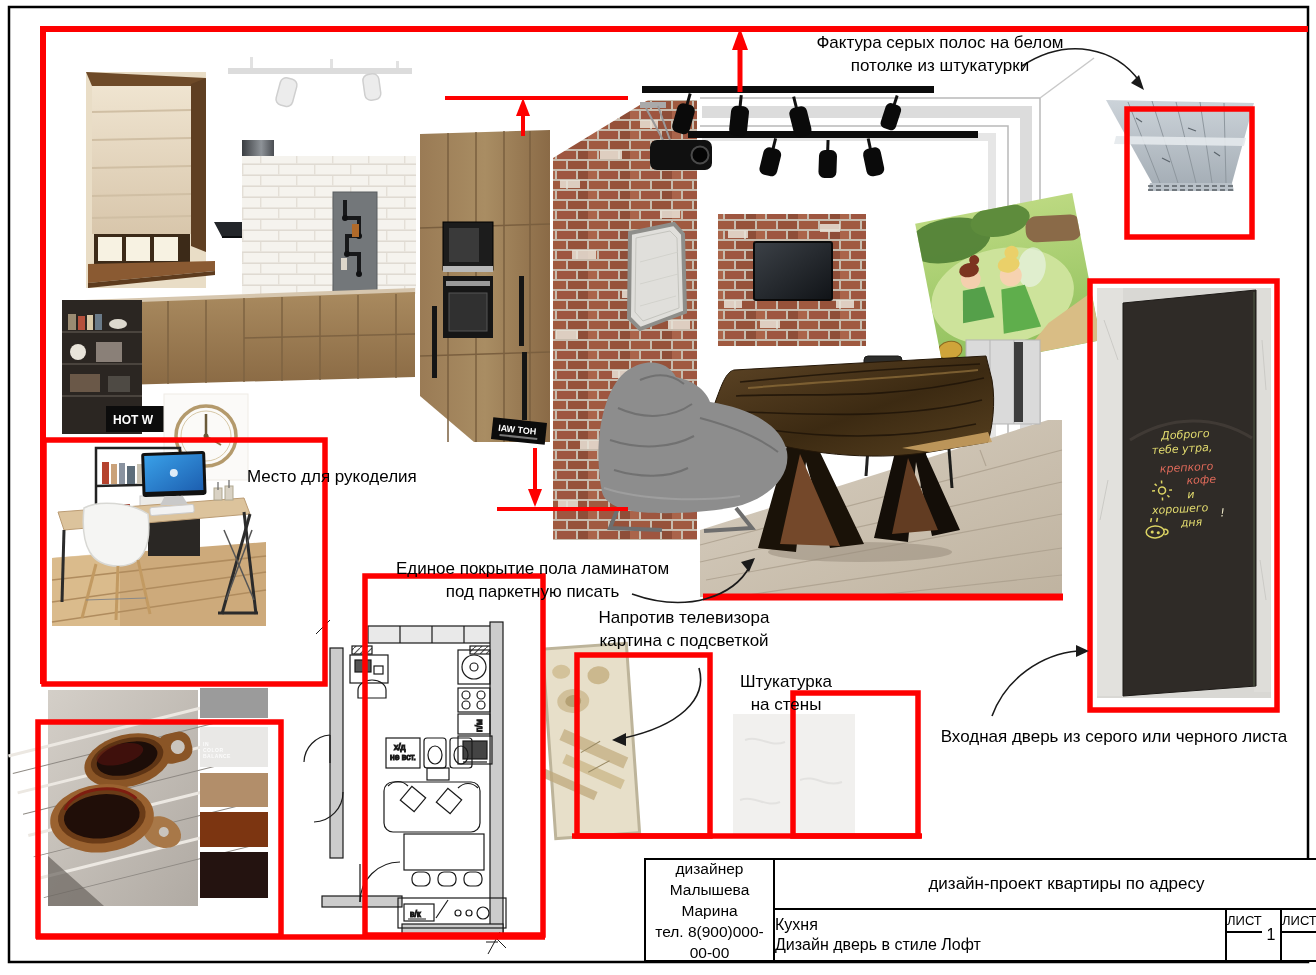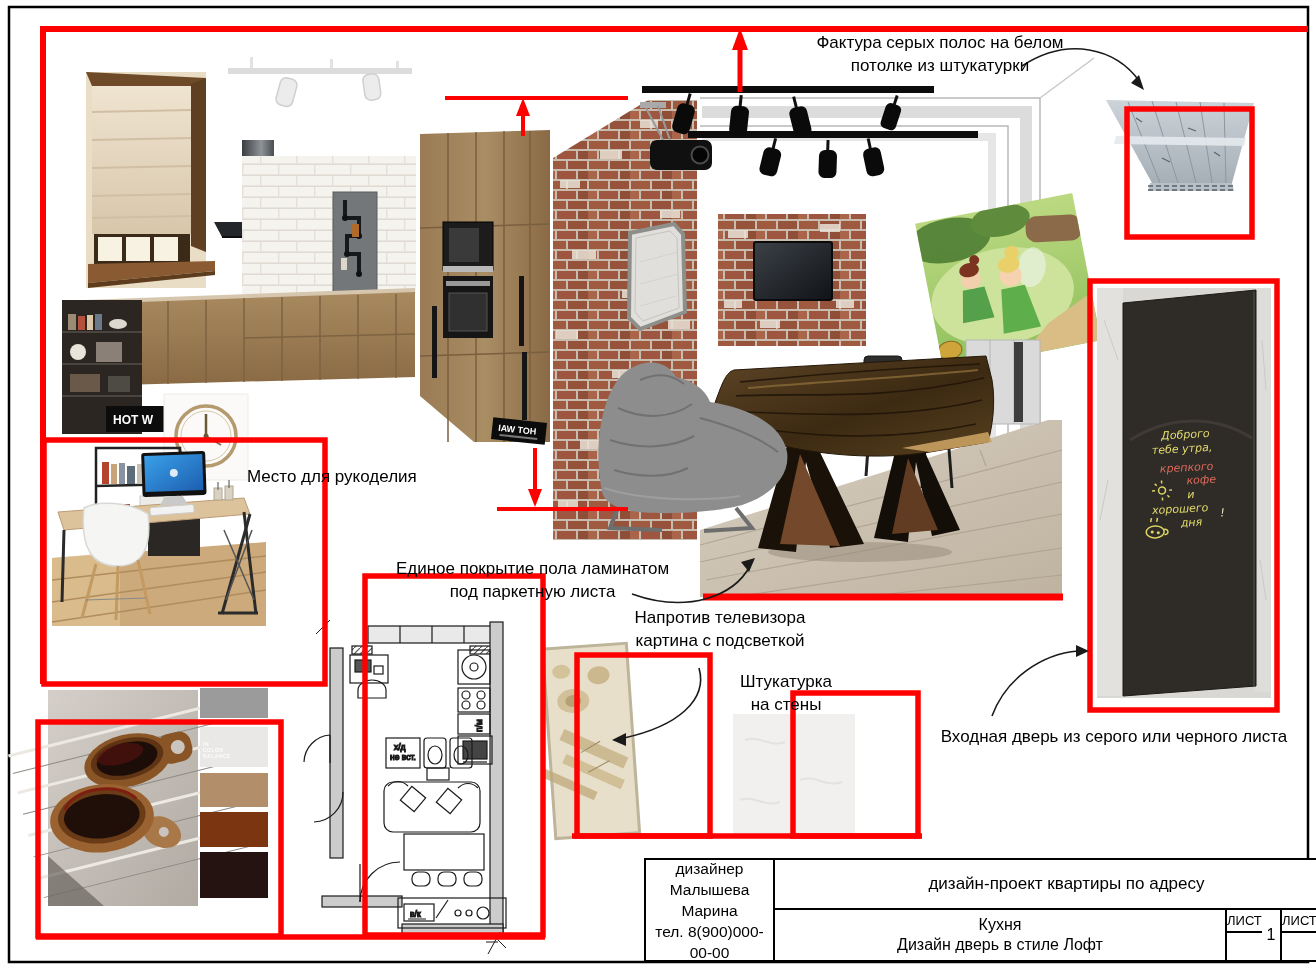--- a/index.html
+++ b/index.html
@@ -21,21 +21,21 @@
   #titleblock{
     position:absolute;left:644px;top:858px;width:716px;height:104px;z-index:6;
     border:2px solid #000;box-sizing:border-box;display:flex;background:#fff;color:#000;
   }
   .tb-col1{width:127px;border-right:2px solid #000;display:flex;flex-direction:column;
     justify-content:center;align-items:center;font-size:15.5px;line-height:21px;text-align:center;}
   .tb-right{flex:1;display:flex;flex-direction:column;}
   .tb-project{height:48px;border-bottom:2px solid #000;display:flex;align-items:center;
     justify-content:center;font-size:17px;}
   .tb-bottom{flex:1;display:flex;}
-  .tb-room{flex:1;display:flex;flex-direction:column;justify-content:center;align-items:center;
+  .tb-room{flex:1;display:flex;flex-direction:column;justify-content:center;
     font-size:16px;line-height:20px;}
   .tb-sheetcol{border-left:2px solid #000;display:flex;flex-direction:row;}
   .tb-sheetcol .hd{height:21px;border-bottom:2px solid #000;display:flex;align-items:center;
     justify-content:center;font-size:13px;}
   .tb-sheetcol .val{flex:1;display:flex;align-items:center;justify-content:center;font-size:16px;}
   .w53{width:53px;} .w76{width:76px;gap:48px;}
   .swatch{position:absolute;left:200px;width:68px;z-index:4;}
   .swatch-text{position:absolute;left:203px;top:741px;z-index:5;color:#ffffff;opacity:.85;
     font-size:5px;line-height:6px;font-weight:bold;letter-spacing:.5px;}
 </style>
@@ -719,23 +719,23 @@
 
 <div class="ann" style="left:775px;top:31px;width:330px">
   <div>Фактура серых полос на белом</div>
   <div>потолке из штукатурки</div>
 </div>
 <div class="ann left" style="left:247px;top:465px;width:210px">
   <div>Место для рукоделия</div>
 </div>
 <div class="ann" style="left:385px;top:557px;width:295px">
   <div>Единое покрытие пола ламинатом</div>
-  <div>под паркетную листа</div>
-</div>
-<div class="ann" style="left:625px;top:606px;width:190px">
+  <div>под паркетную писать</div>
+</div>
+<div class="ann" style="left:589px;top:606px;width:190px">
   <div>Напротив телевизора</div>
   <div>картина с подсветкой</div>
 </div>
 <div class="ann" style="left:720px;top:670px;width:132px">
   <div>Штукатурка</div>
   <div>на стены</div>
 </div>
 <div class="ann" style="left:938px;top:725px;width:352px">
   <div>Входная дверь из серого или черного листа</div>
 </div>

